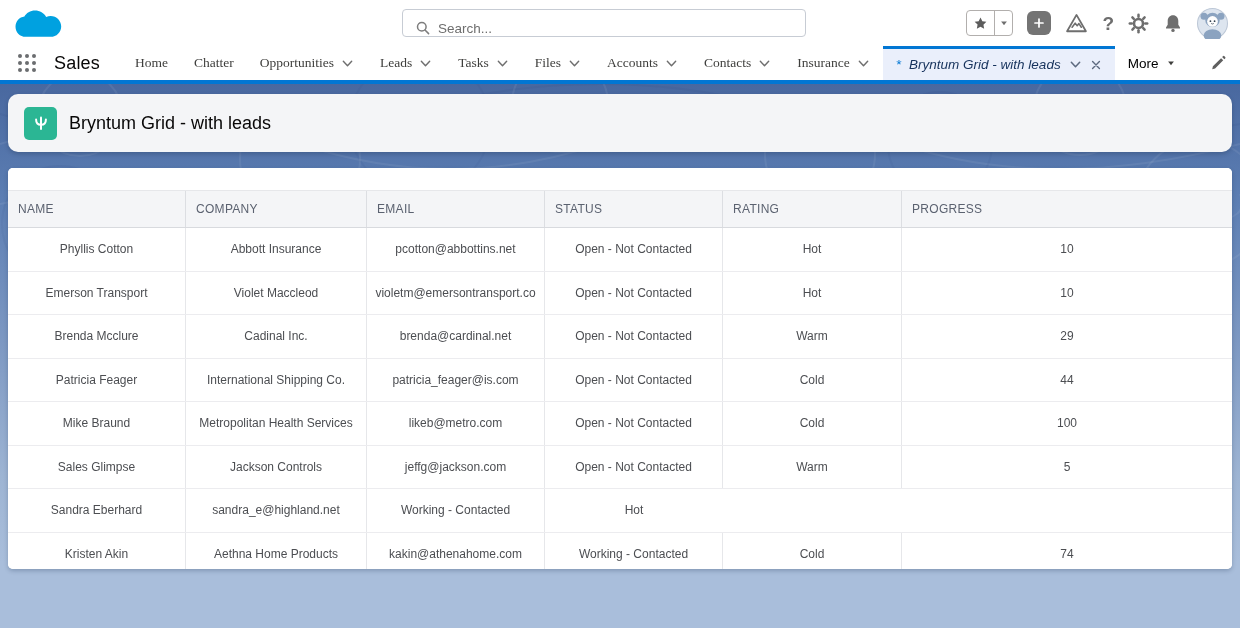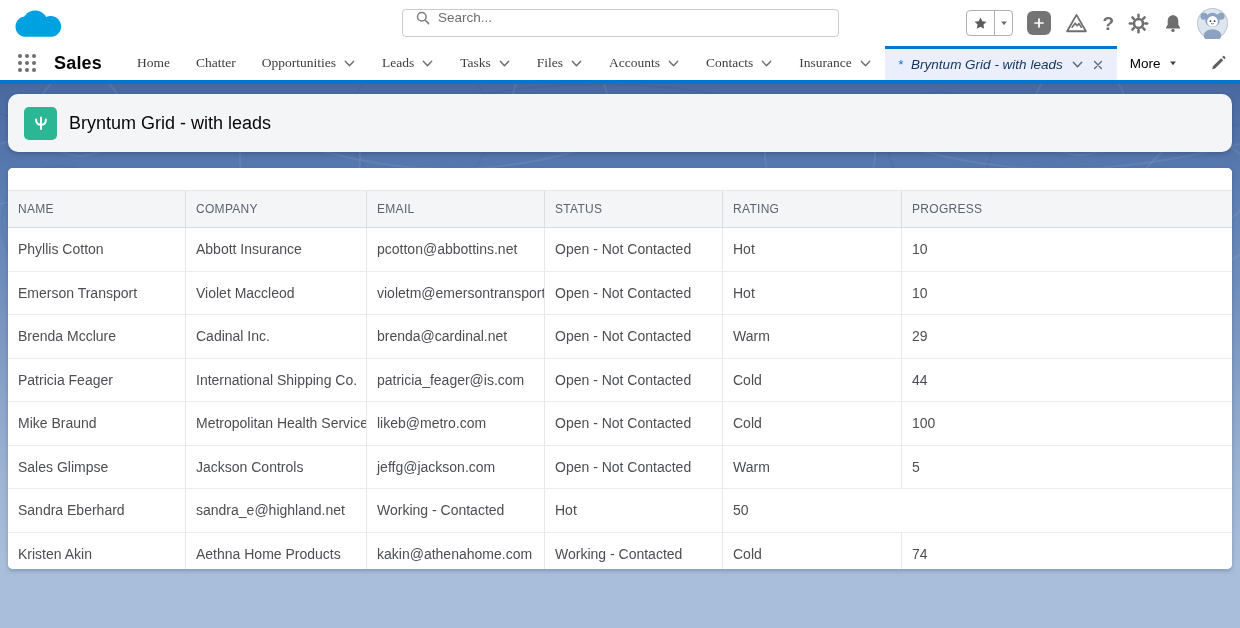--- a/index.html
+++ b/index.html
@@ -2,39 +2,39 @@
 <html><head>
 <meta charset="utf-8">
 <style>
   * { box-sizing: border-box; margin: 0; padding: 0; }
   html,body { width:1240px; height:628px; overflow:hidden; }
   body { font-family:"Liberation Sans", sans-serif; background:#fff; position:relative; }
 
   
   .topbar { height:46px; background:#fff; position:relative; display:flex; align-items:center; }
   .logo { position:absolute; left:12px; top:4px; }
-  .search-box { position:absolute; left:402px; top:9px; width:437px; height:28px;
-    border:1px solid #c7ccd4; border-radius:4px; background:#fff; display:flex; align-items:flex-start; padding:0 8px; }
+  .search-box { position:absolute; left:402px; top:9px; width:404px; height:28px;
+    border:1px solid #c7ccd4; border-radius:4px; background:#fff; display:flex; align-items:flex-end; padding:0 8px; }
   .search-box svg { flex:0 0 auto; margin:0 7px 0 4px; }
   .search-box input { border:none; outline:none; flex:1; font-size:13.5px; color:#3e3e3c; background:transparent; font-family:inherit; }
   .search-box input::placeholder { color:#6e6e6e; }
   .topbar-icons { position:absolute; right:12px; top:0; height:46px; display:flex; align-items:center; gap:14px; }
   .fav-split { display:flex; align-items:center; border:1px solid #b2afad; border-radius:4px; height:26px; overflow:hidden; }
   .fav-split .fav-star { width:27px; height:100%; display:flex; align-items:center; justify-content:center; }
   .fav-split .fav-divider { width:1px; height:100%; background:#b2afad; }
   .fav-split .fav-caret { width:17px; height:100%; display:flex; align-items:center; justify-content:center; }
   .plus-btn { width:24px; height:24px; border-radius:6px; background:#747474; display:flex; align-items:center; justify-content:center; }
   .icon-btn { display:flex; align-items:center; justify-content:center; }
   .help-glyph { font-size:19px; font-weight:700; color:#6e6e6e; line-height:1; }
 
   
   .navbar { height:38px; background:#fff; border-bottom:4px solid #0176d3; display:flex; align-items:stretch; padding-left:18px; position:relative; }
   .waffle { align-self:center; display:grid; grid-template-columns:repeat(3,4px); grid-template-rows:repeat(3,4px); gap:3px; margin-right:18px; cursor:pointer; }
   .waffle i { width:4px; height:4px; border-radius:50%; background:#6b6d70; }
-  .app-name { align-self:center; font-size:18px; font-weight:700; color:#080707; margin-right:22px; letter-spacing:.2px; }
+  .app-name { align-self:center; font-size:18px; font-weight:400; color:#080707; margin-right:22px; letter-spacing:.2px; }
   .nav-items { display:flex; align-items:stretch;font-family:Liberation Serif, serif; }
   .nav-item { display:flex; align-items:center; gap:7px; padding:0 13px; font-size:13.5px; color:#3e3e3c; cursor:pointer; }
   .tab-active { display:flex; align-items:center; gap:8px; padding:0 13px; background:#eaeffb;
     border-top:3px solid #0176d3; font-size:13.5px; font-style:italic; color:#16325c; cursor:pointer; }
   .tab-active .tab-star { color:#0176d3; font-style:italic; }
   .more-btn { display:flex; align-items:center; gap:8px; padding:0 13px; font-size:13.5px; color:#000000; cursor:pointer; }
   .nav-pencil { margin-left:auto; align-self:center; margin-right:14px; cursor:pointer; display:flex; }
 
   
   .main { position:relative; height:544px; overflow:hidden;
@@ -48,22 +48,22 @@
 
   .grid-card { position:relative; z-index:1; margin:16px 8px 0; height:401px; background:#fff;
     border-radius:5px; box-shadow:0 2px 4px rgba(20,40,70,.25); overflow:hidden; }
   .grid-top-strip { height:22px; background:#fff; }
   .grid-header, .grid-row { display:grid; grid-template-columns:178px 181px 178px 178px 179px 1fr; }
   .grid-header { height:38px; background:#f4f5f7; border-top:1px solid #e6e7ea; border-bottom:1px solid #d8dade; }
   .gh-cell { display:flex; align-items:center; padding:0 10px; font-size:12px; color:#5b6270; letter-spacing:.3px;
     border-right:1px solid #dcdee2; overflow:hidden; white-space:nowrap; cursor:pointer; }
   .gh-cell:last-child { border-right:none; }
   .grid-row { height:43.5px; border-bottom:1px solid #ececef; background:#fff; }
-  .grid-cell { display:flex; align-items:center; padding:0 10px; font-size:14px; color:#4c4e52;
-    border-right:1px solid #e6e7ea; overflow:hidden; white-space:nowrap; }
+  .grid-cell { display:flex; align-items:center; padding:0 25px; font-size:12px; color:#4c4e52;
+    border-right:1px solid #e6e7ea; overflow:hidden; white-space:nowrap;justify-content:center; }
   .grid-cell:last-child { border-right:none; }
 </style>
 </head>
 <body>
 
 <div class="topbar">
   <svg class="logo" width="56" height="40" viewBox="0 0 56 40">
     <path fill="#00a1e0" d="M23 6.5c4.8 0 9 2.6 11.2 6.4 1.4-.7 2.9-1 4.5-1 5.8 0 10.5 4.7 10.5 10.5S44.5 32.8 38.7 32.8H13.6C8 32.8 3.5 28.3 3.5 22.7c0-5.2 3.9-9.5 8.9-10.1C14.3 9 18.3 6.5 23 6.5z"></path>
   </svg>
 
@@ -477,23 +477,20 @@
           </div>
 
   <div class="grid-cell">
             <span>Working - Contacted</span>
           </div>
 
   <div class="grid-cell">
             <span>Hot</span>
           </div>
 
-  <div class="grid-cell">
-            <span>50</span>
-          </div>
 </div>
 
   <div class="grid-row">
   <div class="grid-cell">
             <span>Kristen Akin</span>
           </div>
 
   <div class="grid-cell">
             <span>Aethna Home Products</span>
           </div>

